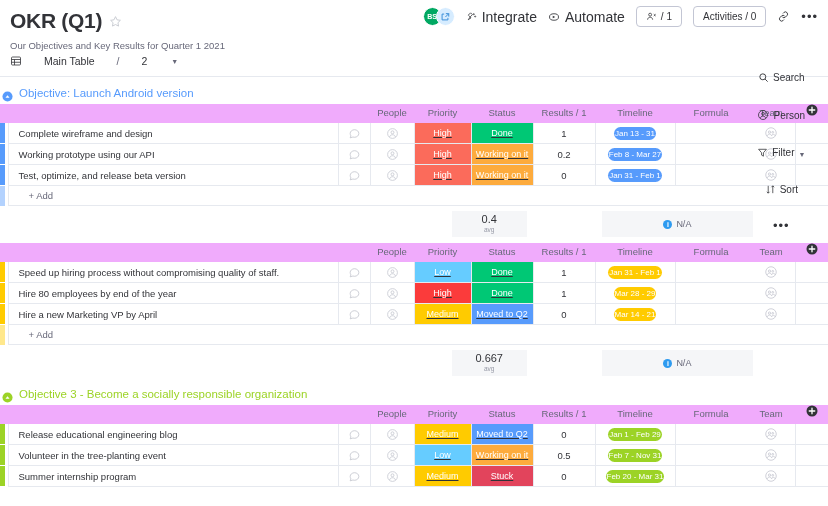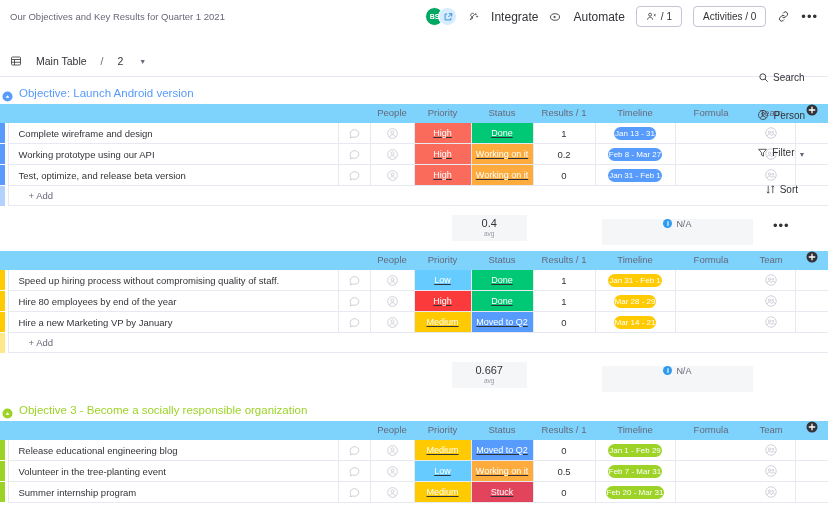--- a/index.html
+++ b/index.html
@@ -42,42 +42,42 @@
   .avatars { display: flex; align-items: center; position: relative; }
   .av {
     width: 19px; height: 19px; border-radius: 50%;
     display: flex; align-items: center; justify-content: center;
     font-size: 7px; font-weight: 700; color: #fff;
     border: 1.5px solid #fff;
   }
   .av-1 { background: #00a862; }
   .av-2 { background: #d6ecff; color: #3b8fd9; margin-left: -6px; }
   .hdr-action {
-    display: flex; align-items: center; gap: 12px;
-    font-size: 12px; color: #323338; cursor: pointer;
+    display: flex; align-items: center; gap: 5px;
+    font-size: 14px; color: #323338; cursor: pointer;
   }
   .hdr-btn {
     display: flex; align-items: center; gap: 4px;
     font-size: 10px; color: #323338;
     border: 1px solid #c3c6d4; border-radius: 4px;
     padding: 4px 9px; cursor: pointer; background: #fff;
   }
   .ico { display: inline-flex; align-items: center; justify-content: center; }
   .dots { font-size: 13px; color: #323338; letter-spacing: 1px; cursor: pointer; line-height: 10px;}
 
   
   .toolbar {
     position: relative;
     height: 31px;
     border-bottom: 1px solid #e6e9ef;
     display: flex; align-items: center;
     padding: 0 10px;
   }
   .tab {
-    display: flex; align-items: center; gap: 14px;
+    display: flex; align-items: center; gap: 22px;
     font-size: 10.5px; color: #323338;
   }
   .tab .sep { color: #676879; }
   .tab .caret { font-size: 7px; color: #676879; margin-left: 2px; }
 
   .toolbar-right {
     position: absolute; right: 8px; top: 0;
     height: 31px; display: flex; align-items: center; gap: 26px; flex-direction: column;
   }
   .new-item-btn {
@@ -114,21 +114,21 @@
   .grid col.c-status { width: 62px; }
   .grid col.c-res    { width: 62px; }
   .grid col.c-time   { width: 80px; }
   .grid col.c-form   { width: 72px; }
   .grid col.c-team   { width: 48px; }
   .grid col.c-plus   { width: 33px; }
 
   .grid th {
     font-size: 9.5px; font-weight: 400; color: #676879;
     padding: 0 0 5px 0; text-align: center; vertical-align: bottom;
-    background: #7dd3fc;
+    background: #f0abfc;
   }
   .grid th.blank { border: none; }
   .grid td {
     height: 20px; font-size: 9.5px; color: #323338;
     border-bottom: 1px solid #e6e9ef;
     border-right: 1px solid #e6e9ef;
     text-align: center; vertical-align: middle;
     background: #fff;
   }
   .grid tr.row td.cell-left {
@@ -172,34 +172,42 @@
   .summary td { height: 26px; vertical-align: middle; text-align: center; }
   .sum-box {
     background: #f5f6f8; height: 26px;
     display: flex; flex-direction: column; align-items: center; justify-content: center;
     line-height: 1;
   }
   .sum-val { font-size: 11px; color: #323338; }
   .sum-sub { font-size: 6.5px; color: #9699a6; margin-top: 2px; }
   .na-box {
     background: #f5f6f8; height: 26px;
-    display: flex; align-items: flex-start; justify-content: center; gap: 4px; margin-top: 8px;
+    display: flex; align-items: center; justify-content: center; gap: 4px;
   }
   .na-txt { font-size: 9px; color: #676879; }
   .info-dot {
     width: 9px; height: 9px; border-radius: 50%;
     background: #2e9bf0; color:#fff; font-size: 7px;
     display: flex; align-items: center; justify-content: center;
     font-weight: 700;
   }
 </style>
 </head>
 <body>
 
 <div class="header">
+  <div class="title-row">
+    <div class="board-title">OKR (Q1)</div>
+    <span class="star-icon">
+      <svg width="13" height="13" viewBox="0 0 24 24" fill="none" stroke="#c9ccd2" stroke-width="1.8">
+          <path d="M12 3l2.8 5.9 6.2.9-4.5 4.4 1.1 6.3L12 17.6 6.4 20.5l1.1-6.3L3 9.8l6.2-.9z"></path>
+        </svg>
+    </span>
+  </div>
   <div class="board-subtitle">Our Objectives and Key Results for Quarter 1 2021</div>
 
   <div class="header-right">
     <div class="avatars">
       <div class="av av-1">BS</div>
       <div class="av av-2">
         <svg width="10" height="10" viewBox="0 0 24 24" fill="none" stroke="#3b8fd9" stroke-width="2.4">
             <path d="M10 5H5v14h14v-5"></path>
             <path d="M14 4h7v7"></path>
             <path d="M21 4l-8 8"></path>
@@ -621,21 +629,21 @@
                   <path d="M5.9 17c0-2 1.6-3.2 3.5-3.2s3.5 1.2 3.5 3.2"></path>
                   <path d="M13.4 16.8c0-1.6 1.2-2.5 2.7-2.5s2.7.9 2.7 2.5"></path>
                 </svg>
               </span></td>
             <td class="cell-plus"></td>
           </tr>
           <tr class="row">
             <td class="cell-left">
               <span class="lbar" style="background:#ffcb00"></span>
             </td>
-            <td class="cell-name">Hire a new Marketing VP by January</td>
+            <td class="cell-name">Hire a new Marketing VP by April</td>
             <td><span class="chat-ico">
                 <svg width="13" height="13" viewBox="0 0 24 24" fill="none" stroke="#c5c7d0" stroke-width="1.6">
                   <path d="M20 12c0 3.9-3.6 7-8 7-1 0-2-.2-2.9-.5L4 20l1.4-3.6C4.5 15.2 4 13.7 4 12c0-3.9 3.6-7 8-7s8 3.1 8 7z"></path>
                 </svg>
               </span></td>
             <td><span class="person-ico">
                 <svg width="13" height="13" viewBox="0 0 24 24" fill="none" stroke="#c5c7d0" stroke-width="1.5">
                   <circle cx="12" cy="12" r="9"></circle>
                   <circle cx="12" cy="9.8" r="2.7"></circle>
                   <path d="M6.8 18.6c0-2.7 2.4-4.3 5.2-4.3s5.2 1.6 5.2 4.3"></path>
@@ -805,21 +813,21 @@
                   <path d="M6.8 18.6c0-2.7 2.4-4.3 5.2-4.3s5.2 1.6 5.2 4.3"></path>
                 </svg>
               </span></td>
             <td class="nopad">
               <span class="pill-label" style="background:#66ccff">Low</span>
             </td>
             <td class="nopad">
               <span class="pill-label" style="background:#fdab3d">Working on it</span>
             </td>
             <td>0.5</td>
-            <td><span class="date-pill" style="background:#9cd326">Feb 7 - Mar 31</span></td>
+            <td><span class="date-pill" style="background:#9cd326">Feb 7 - Nov 31</span></td>
             <td class="cell-form"></td>
             <td class="cell-team"><span class="team-ico">
                 <svg width="14" height="14" viewBox="0 0 24 24" fill="none" stroke="#c5c7d0" stroke-width="1.4">
                   <circle cx="12" cy="12" r="9"></circle>
                   <circle cx="9.4" cy="10.4" r="1.9"></circle>
                   <circle cx="15" cy="10.8" r="1.5"></circle>
                   <path d="M5.9 17c0-2 1.6-3.2 3.5-3.2s3.5 1.2 3.5 3.2"></path>
                   <path d="M13.4 16.8c0-1.6 1.2-2.5 2.7-2.5s2.7.9 2.7 2.5"></path>
                 </svg>
               </span></td>

